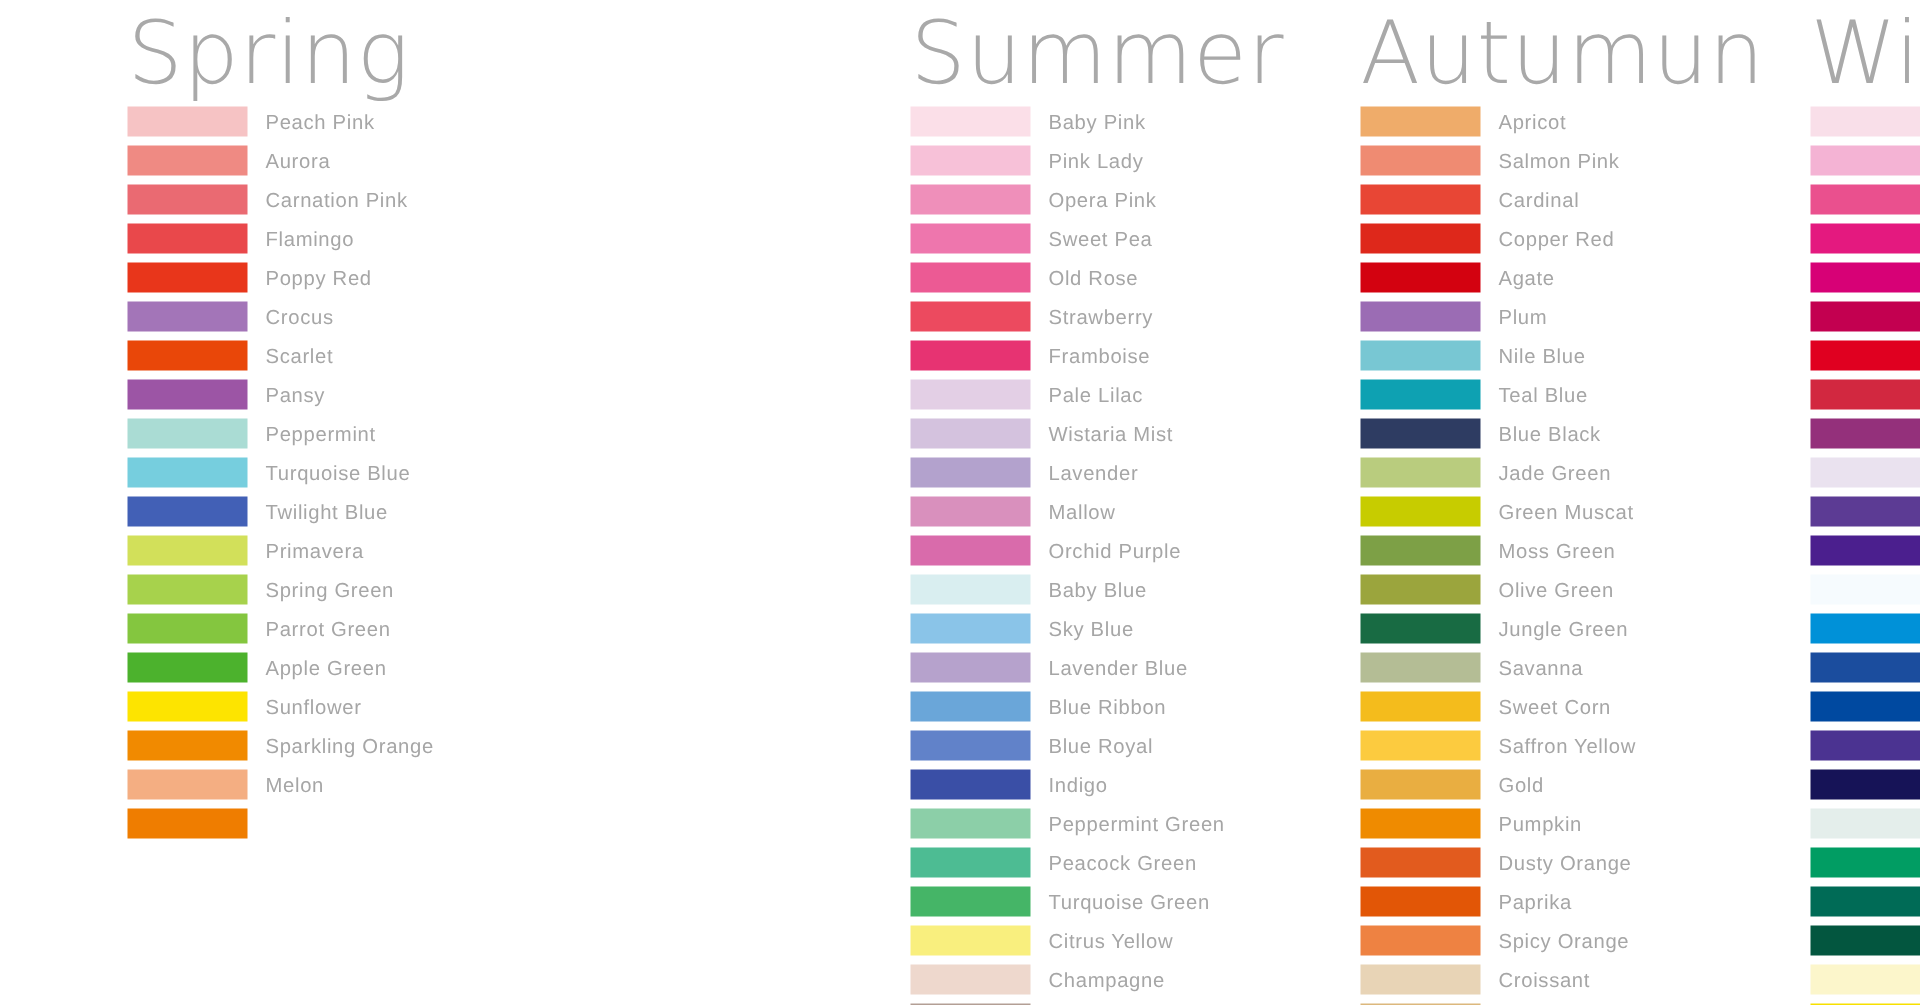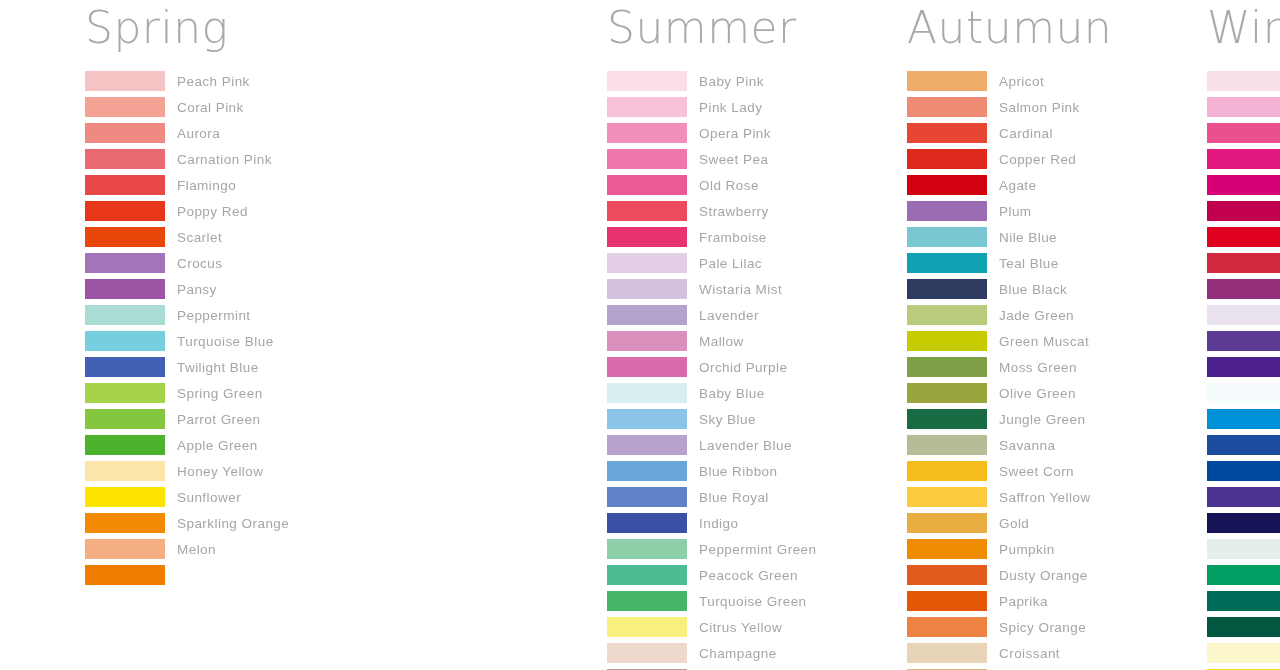--- a/index.html
+++ b/index.html
@@ -31,21 +31,21 @@
     position: relative;
   }
   .season-column:nth-child(1) { width: 300px; padding-left: 85px; }
   .season-column:nth-child(2) { width: 305px; padding-left: 5px; }
   .season-column:nth-child(3) { width: 305px; padding-left: 0px; }
   .season-column:nth-child(4) { width: 370px; padding-left: 0px; }
 
   .season-title {
     font-family: "DejaVu Sans", sans-serif;
     font-weight: 300;
-    font-size: 44px;
+    font-size: 58px;
     line-height: 1;
     color: #a9a9a9;
     letter-spacing: 0.5px;
     margin: 0;
     padding-top: 6px;
     height: 62px;
     white-space: nowrap;
   }
   
   .season-column:nth-child(2) .season-title { margin-left: 302px; }
@@ -95,78 +95,74 @@
 <div id="palette-board">
 
   <section class="season-column">
     <h1 class="season-title">Spring</h1>
     <ul class="swatch-list">
         <li class="swatch-row">
           <span class="swatch-chip" style="background-color: rgb(246, 195, 196);"></span>
           <span class="swatch-label">Peach Pink</span>
         </li>
         <li class="swatch-row">
-          <span class="swatch-chip" style="background-color: rgb(244, 162, 148);"></span>
-          <span class="swatch-label">Coral Pink</span>
-        </li>
-        <li class="swatch-row">
           <span class="swatch-chip" style="background-color: rgb(239, 138, 131);"></span>
           <span class="swatch-label">Aurora</span>
         </li>
         <li class="swatch-row">
           <span class="swatch-chip" style="background-color: rgb(234, 106, 114);"></span>
           <span class="swatch-label">Carnation Pink</span>
         </li>
         <li class="swatch-row">
           <span class="swatch-chip" style="background-color: rgb(233, 72, 75);"></span>
           <span class="swatch-label">Flamingo</span>
         </li>
         <li class="swatch-row">
           <span class="swatch-chip" style="background-color: rgb(232, 54, 27);"></span>
           <span class="swatch-label">Poppy Red</span>
         </li>
         <li class="swatch-row">
+          <span class="swatch-chip" style="background-color: rgb(163, 117, 184);"></span>
+          <span class="swatch-label">Crocus</span>
+        </li>
+        <li class="swatch-row">
           <span class="swatch-chip" style="background-color: rgb(233, 71, 9);"></span>
           <span class="swatch-label">Scarlet</span>
         </li>
         <li class="swatch-row">
-          <span class="swatch-chip" style="background-color: rgb(163, 117, 184);"></span>
-          <span class="swatch-label">Crocus</span>
-        </li>
-        <li class="swatch-row">
           <span class="swatch-chip" style="background-color: rgb(156, 85, 165);"></span>
           <span class="swatch-label">Pansy</span>
         </li>
         <li class="swatch-row">
           <span class="swatch-chip" style="background-color: rgb(170, 220, 212);"></span>
           <span class="swatch-label">Peppermint</span>
         </li>
         <li class="swatch-row">
           <span class="swatch-chip" style="background-color: rgb(118, 206, 222);"></span>
           <span class="swatch-label">Turquoise Blue</span>
         </li>
         <li class="swatch-row">
           <span class="swatch-chip" style="background-color: rgb(66, 96, 182);"></span>
           <span class="swatch-label">Twilight Blue</span>
         </li>
         <li class="swatch-row">
+          <span class="swatch-chip" style="background-color: rgb(210, 224, 90);"></span>
+          <span class="swatch-label">Primavera</span>
+        </li>
+        <li class="swatch-row">
           <span class="swatch-chip" style="background-color: rgb(167, 210, 76);"></span>
           <span class="swatch-label">Spring Green</span>
         </li>
         <li class="swatch-row">
           <span class="swatch-chip" style="background-color: rgb(132, 198, 63);"></span>
           <span class="swatch-label">Parrot Green</span>
         </li>
         <li class="swatch-row">
           <span class="swatch-chip" style="background-color: rgb(76, 178, 45);"></span>
           <span class="swatch-label">Apple Green</span>
-        </li>
-        <li class="swatch-row">
-          <span class="swatch-chip" style="background-color: rgb(252, 229, 170);"></span>
-          <span class="swatch-label">Honey Yellow</span>
         </li>
         <li class="swatch-row">
           <span class="swatch-chip" style="background-color: rgb(253, 228, 0);"></span>
           <span class="swatch-label">Sunflower</span>
         </li>
         <li class="swatch-row">
           <span class="swatch-chip" style="background-color: rgb(241, 138, 0);"></span>
           <span class="swatch-label">Sparkling Orange</span>
         </li>
         <li class="swatch-row">

